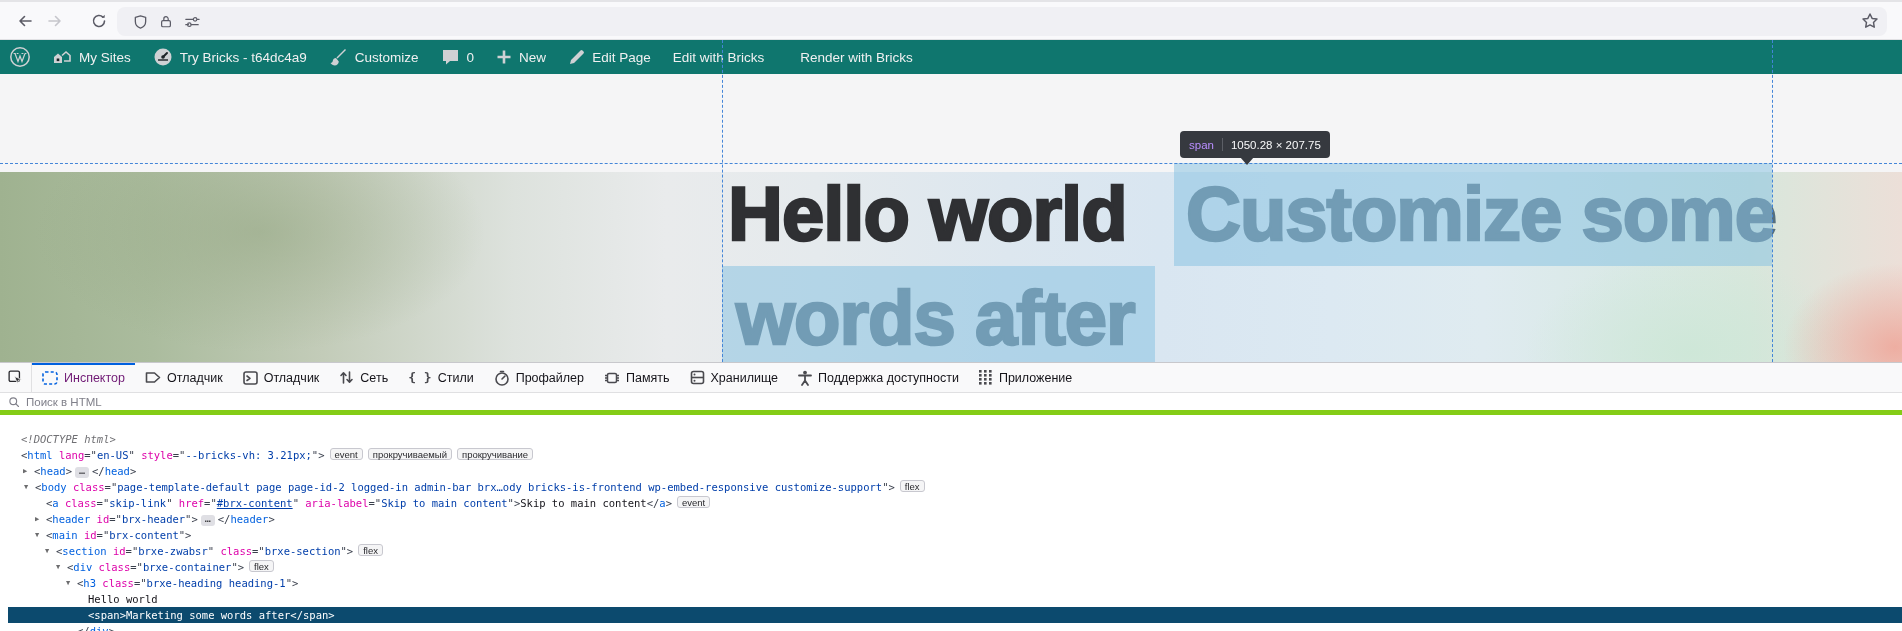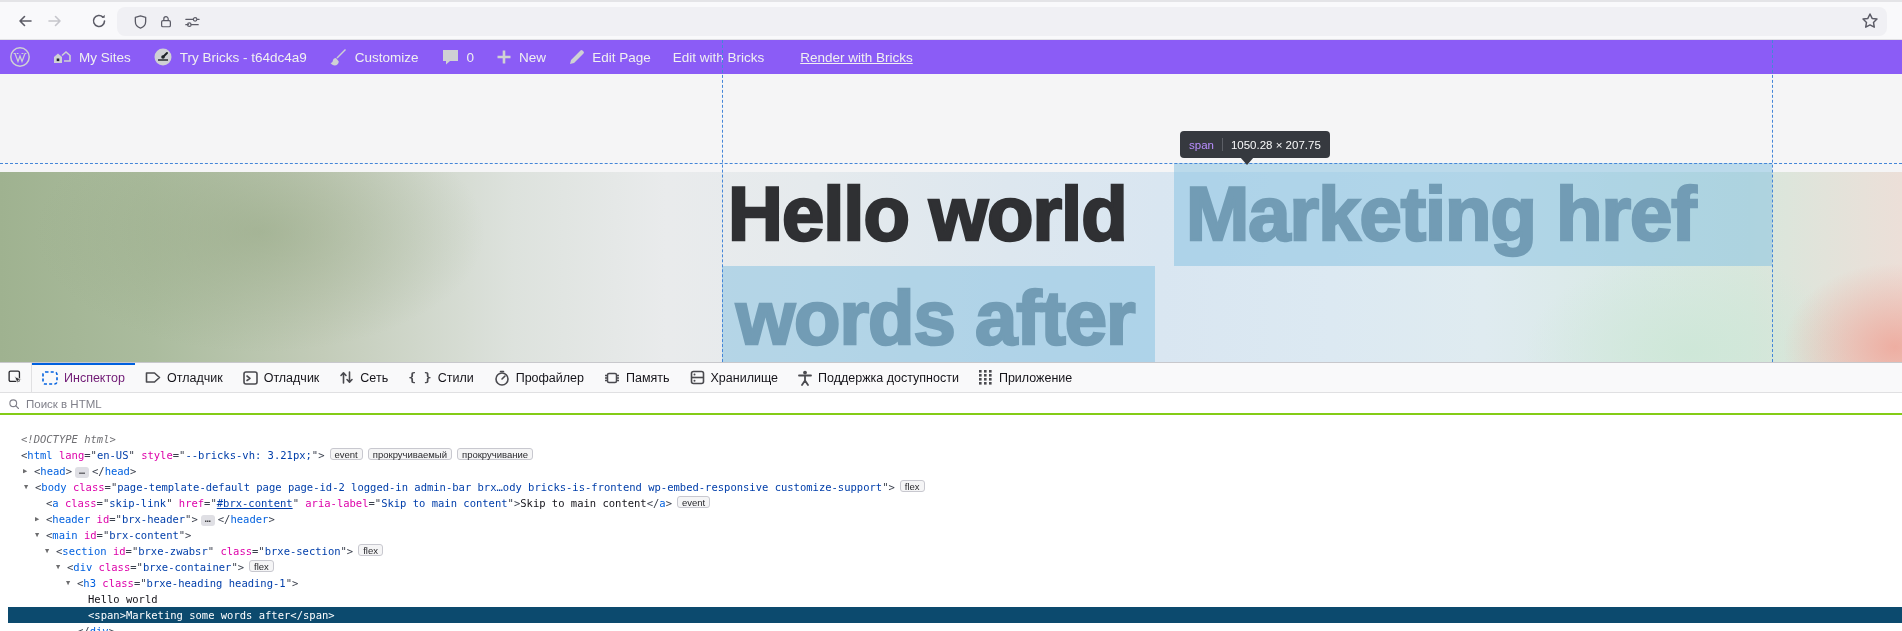--- a/index.html
+++ b/index.html
@@ -15,26 +15,26 @@
   .nav-btn.back { margin-left:10px; }
   .nav-btn.fwd { color:#c6c6cc; }
   .urlbar { position:absolute; left:117px; top:5px; width:1770px; height:29px;
             background:#f0f0f4; border-radius:8px; display:flex; align-items:center; padding:0 10px; }
   .urlbar .uicon { width:26px; height:18px; display:flex; align-items:center; justify-content:center; color:#5b5b66; }
   .url-text { margin-left:8px; font-size:14.5px; color:#7a7a84; white-space:nowrap; }
   .url-text .dom { color:#15141a; }
   .star { position:absolute; right:8px; top:5px; color:#5b5b66; }
 
   
-  .adminbar { position:absolute; left:0; top:40px; width:1902px; height:34px; background:#8b5cf6;
+  .adminbar { position:absolute; left:0; top:40px; width:1902px; height:34px; background:#0f766e;
               display:flex; align-items:center; color:#f0f0f1; font-size:13.5px; }
   .ab-item { display:flex; align-items:center; gap:7px; padding:0 11px; height:100%; cursor:default; }
   .ab-item .ab-ico { display:flex; align-items:center; color:#cfd1d4; }
   .ab-item.wp { padding:0 10px 0 9px; }
-  .ab-item.render { margin-left:14px;text-decoration:underline; }
+  .ab-item.render { margin-left:14px; }
 
   
   .page { position:absolute; left:0; top:74px; width:1902px; height:288px; background:#f5f5f6; overflow:hidden; }
   .hero { position:absolute; left:0; top:98px; width:1902px; height:190px;
           background:
             radial-gradient(160px 120px at 1895px 175px, rgba(238,165,152,.85), rgba(238,165,152,0) 70%),
             radial-gradient(220px 130px at 1690px 180px, rgba(205,231,215,.9), rgba(205,231,215,0) 75%),
             radial-gradient(300px 160px at 260px 60px, rgba(148,166,130,.55), rgba(148,166,130,0) 75%),
             linear-gradient(90deg,#9fb290 0%,#abbc9e 8%,#c3ccb9 17%,#dde2dd 27%,#e9ebec 35%,
               #e5eaed 43%,#dde7ef 53%,#d9e6f1 61%,#dce9f2 70%,#dfebf0 78%,#d9e9e5 86%,#d8e7dc 92%,#ecdfd8 100%);
@@ -74,21 +74,21 @@
   .pick { width:32px; display:flex; align-items:center; justify-content:center; color:#2a2a2e;
           border-right:1px solid #e0e0e2; }
   .dt-tab { display:flex; align-items:center; gap:6px; padding:0 10px; position:relative; color:#15141a; }
   .dt-tab .tico { display:flex; align-items:center; color:#4a4a4f; }
   .dt-tab.active { color:#701a75; }
   .dt-tab.active .tico { color:#0060df; }
   .dt-tab.active::before { content:""; position:absolute; left:0; top:0; width:100%; height:2px; background:#0060df; }
   .braces { font-weight:700; font-size:13px; font-family:"DejaVu Sans Mono",monospace; }
 
   .dt-search { position:absolute; left:0; top:31px; width:1902px; height:21px; background:#fff;
-               border-bottom:2px solid #84cc16; display:flex; align-items:center; padding-left:8px;
+               border-bottom:5px solid #84cc16; display:flex; align-items:center; padding-left:8px;
                font-size:11.5px; color:#80808a; gap:6px; }
   .dt-search .sico { color:#80808a; display:flex; }
 
   .tree { position:absolute; left:8px; top:53px; width:1902px; height:216px; overflow:hidden;
           font-family:"DejaVu Sans Mono", monospace; font-size:10.5px; padding-top:15px; }
   .row { position:relative; height:16px; line-height:16px; white-space:nowrap; }
   .row .arrow { position:absolute; font-size:7px; color:#6d6d6f; top:0; }
   .t-p { color:#393f4c; }
   .t-tag { color:#0060df; }
   .t-attr { color:#dd00a9; }
@@ -218,21 +218,21 @@
       <span>Edit with Bricks</span>
     </div>
     <div class="ab-item render">
       <span>Render with Bricks</span>
     </div>
   </div>
 
 <div class="page">
   <div class="hero"></div>
   <div class="heading h-dark">Hello world</div>
-  <div class="heading h-span1">Marketing href</div>
+  <div class="heading h-span1">Customize some</div>
   <div class="heading h-span2">words after</div>
   <div class="hl hl1"></div>
   <div class="hl hl2"></div>
 </div>
 
 <div class="guides">
   <div class="gv" style="left:722px"></div>
   <div class="gv" style="left:1772px"></div>
   <div class="gh"></div>
 </div>

